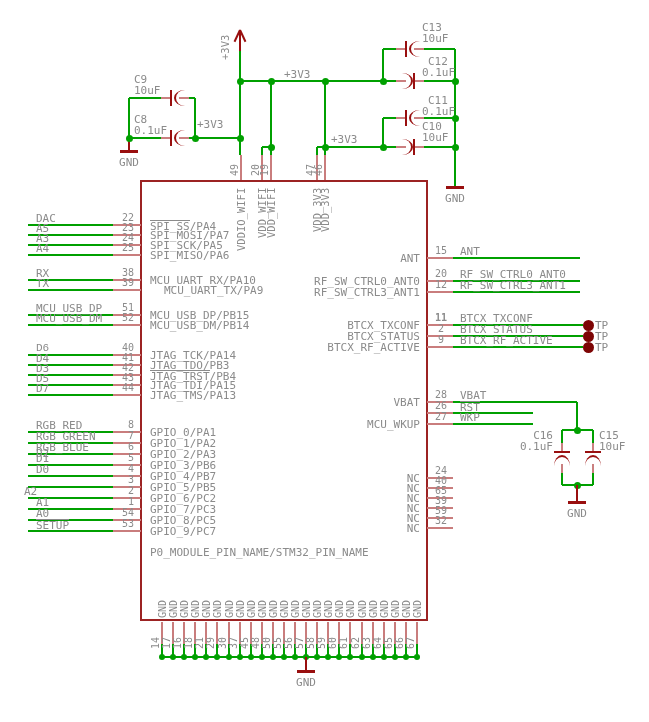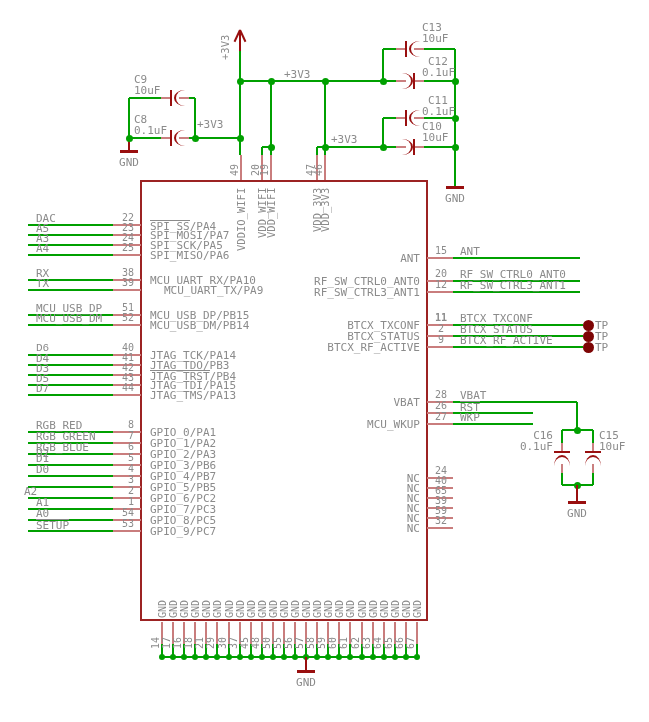--- a/index.html
+++ b/index.html
@@ -11,20 +11,21 @@
       transform:rotate(-90deg);transform-origin:0 0;}
   .dot{position:absolute;border-radius:50%;}
   .ol{display:inline-block;border-top:1px solid #8b8b8b;}
   .chip{position:absolute;border:2px solid #9c2323;background:transparent;}
 </style>
 </head>
 <body>
 
 <div id="canvas">
   <div class="chip" id="chip-body" style="left:140px;top:180px;width:284px;height:437px;"></div>
+  <div class="t" style="left:150px;top:547px;">P0_MODULE_PIN_NAME/STM32_PIN_NAME</div>
 <div style="position: absolute; left: 239px; top: 31px; width: 2px; height: 20px; background: rgb(153, 15, 15);"></div>
     <div style="position: absolute; left: 239px; top: 30px; width: 2px; height: 13px; background: rgb(153, 15, 15); transform-origin: 50% 0px; transform: rotate(25deg);"></div>
     <div style="position: absolute; left: 239px; top: 30px; width: 2px; height: 13px; background: rgb(153, 15, 15); transform-origin: 50% 0px; transform: rotate(-25deg);"></div>
     <div class="vt" style="position: absolute; left: 220px; top: 60px;">+3V3</div>
     <div style="position: absolute; left: 239px; top: 51px; width: 2px; height: 104px; background: rgb(0, 160, 0);"></div>
     <div style="position: absolute; left: 240px; top: 80px; width: 156px; height: 2px; background: rgb(0, 160, 0);"></div>
     <div class="t" style="position: absolute; top: 69px; left: 284px;">+3V3</div>
     <div style="position: absolute; left: 129px; top: 97px; width: 32px; height: 2px; background: rgb(0, 160, 0);"></div>
     <div style="position: absolute; left: 189px; top: 97px; width: 6px; height: 2px; background: rgb(0, 160, 0);"></div>
     <div style="position: absolute; left: 129px; top: 137px; width: 32px; height: 2px; background: rgb(0, 160, 0);"></div>

